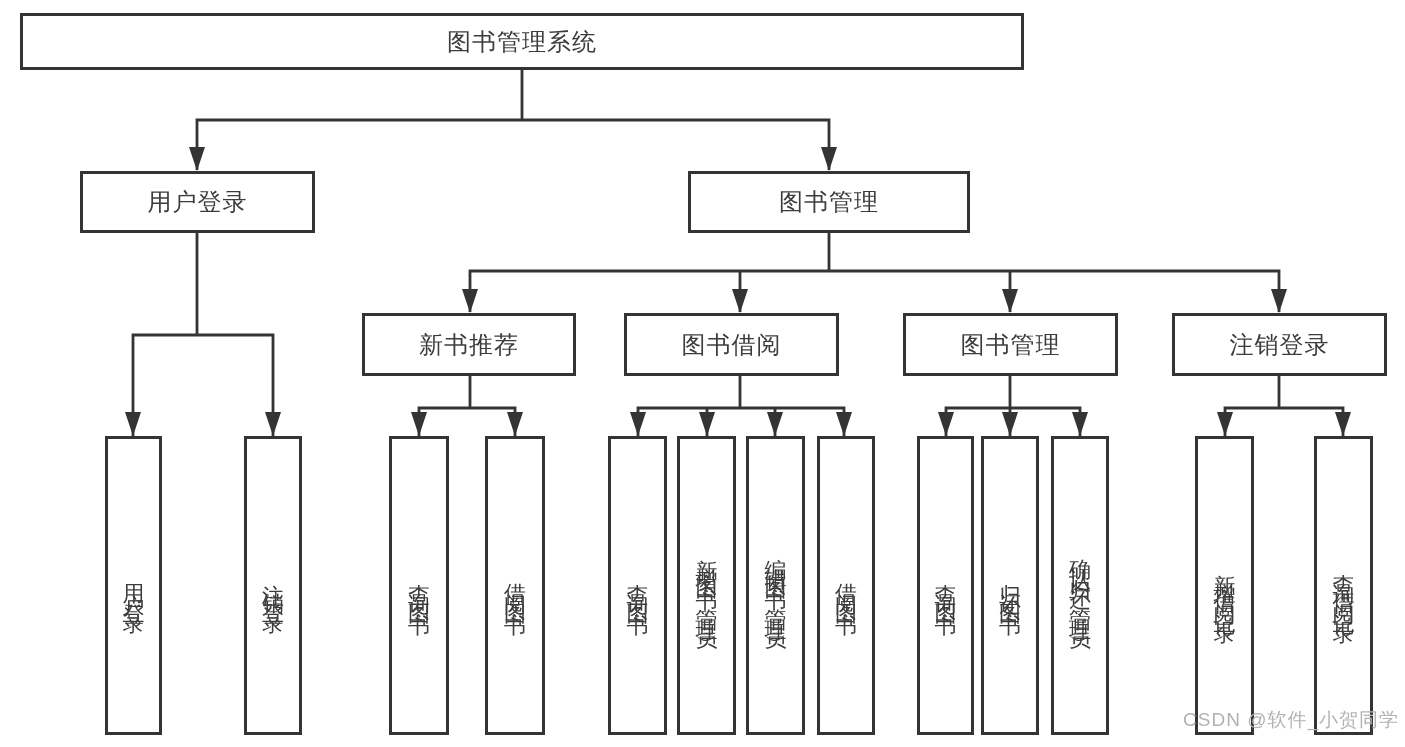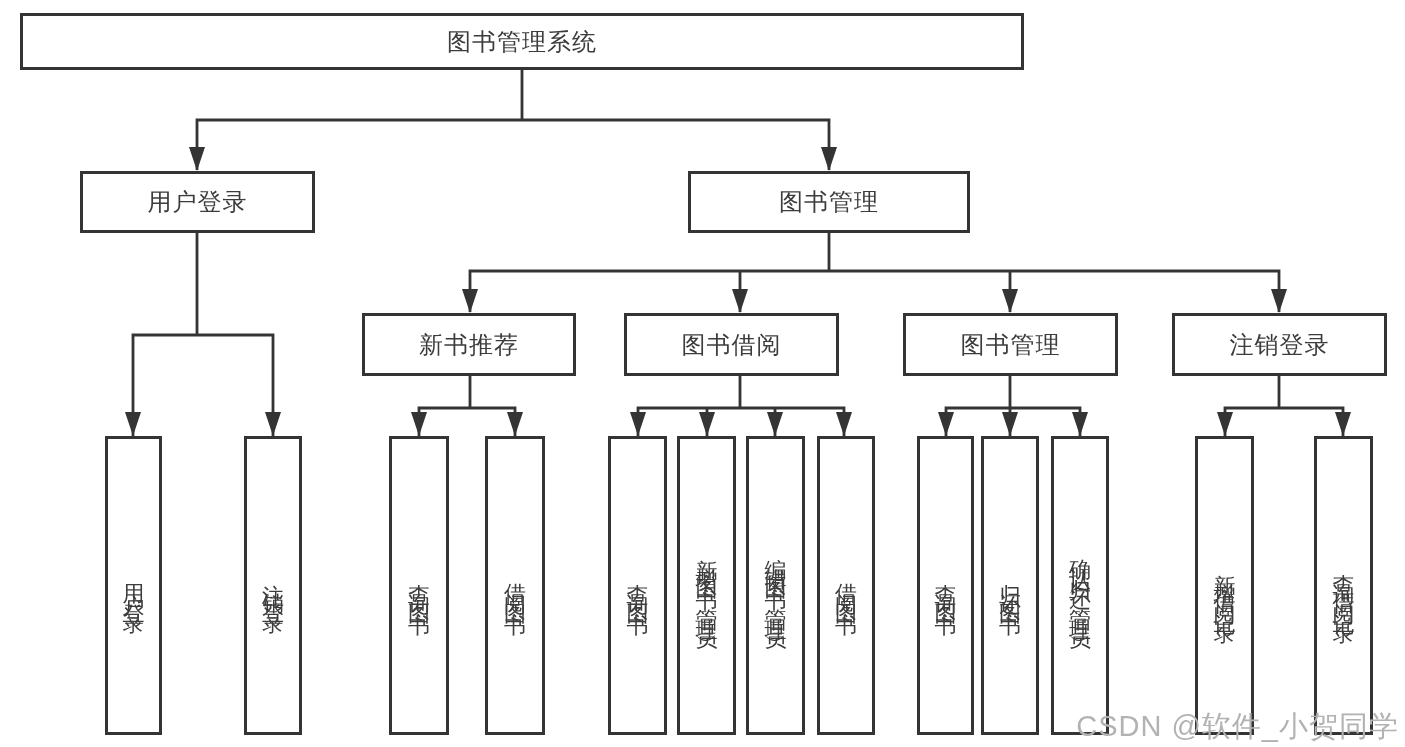--- a/index.html
+++ b/index.html
@@ -44,21 +44,21 @@
     line-height: 1;
     letter-spacing: 10px;
     color: #3c3c3c;
     max-height: 292px;
   }
   .watermark {
     position: absolute;
     right: 6px;
     top: 707px;
     z-index: 3;
-    font-size: 29px;
+    font-size: 19px;
     letter-spacing: 1px;
     color: #b2b2b2;
     white-space: nowrap;
   }
 </style>
 </head>
 <body>
 
 <div class="canvas">
 

